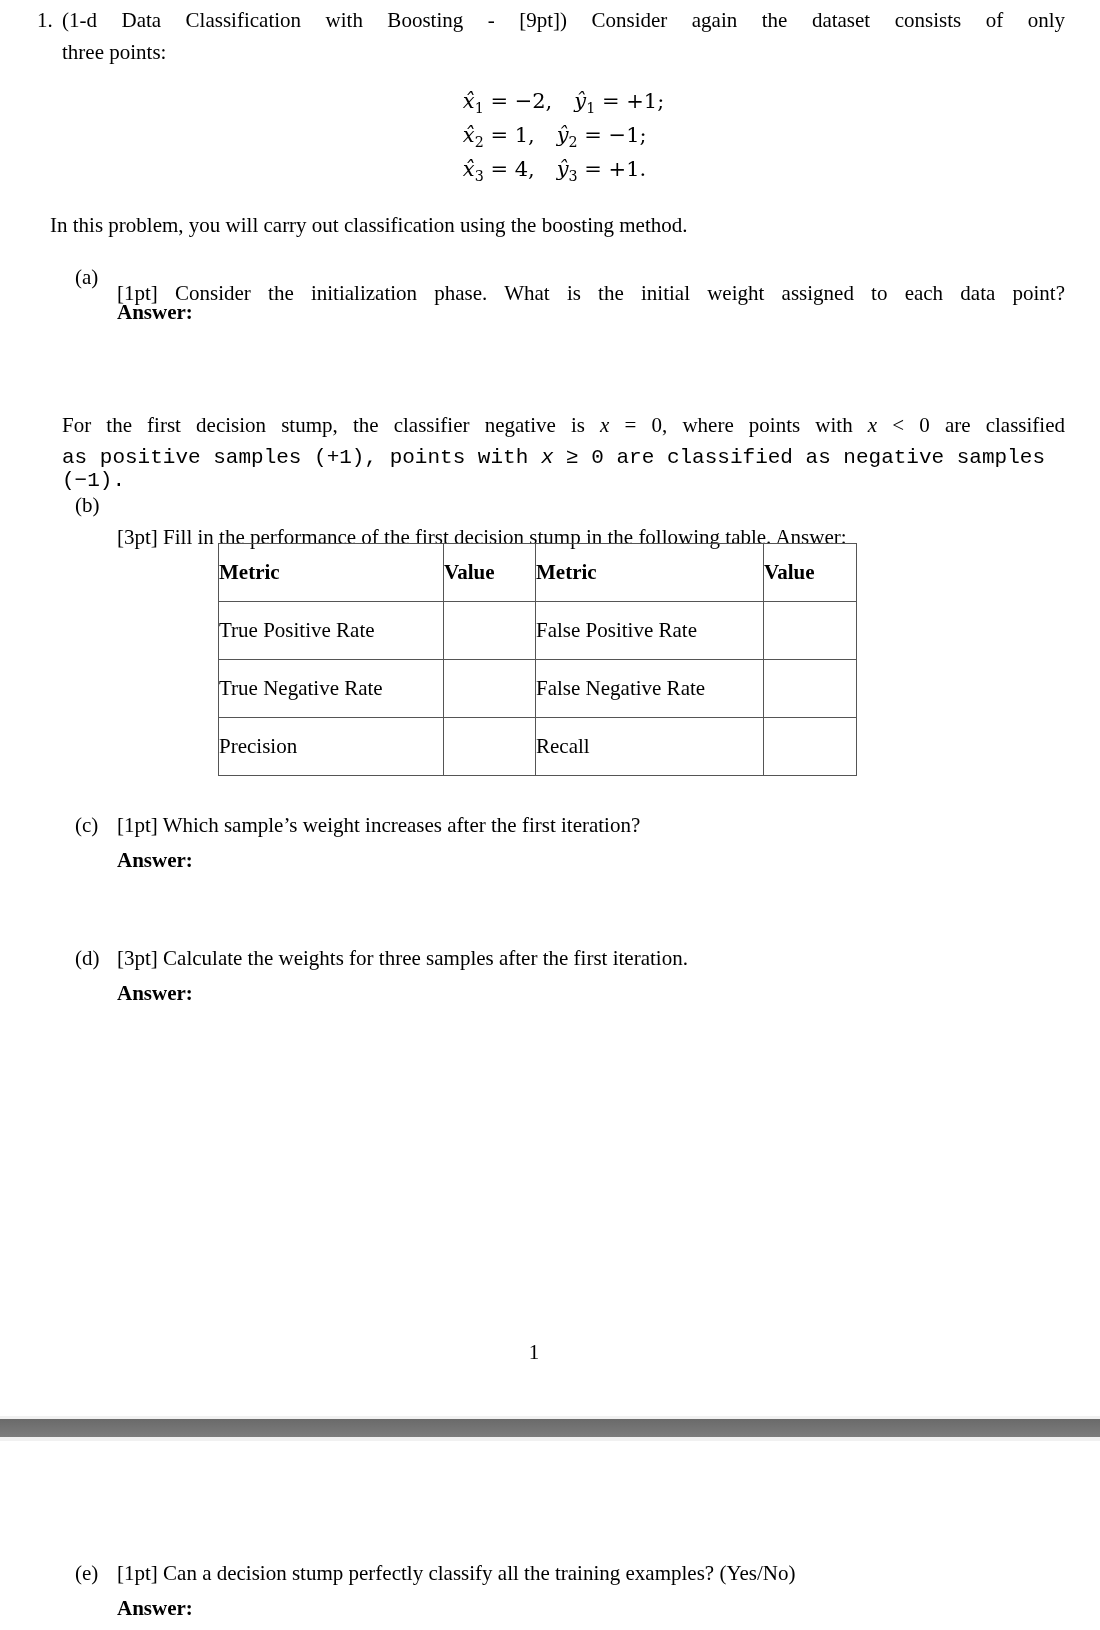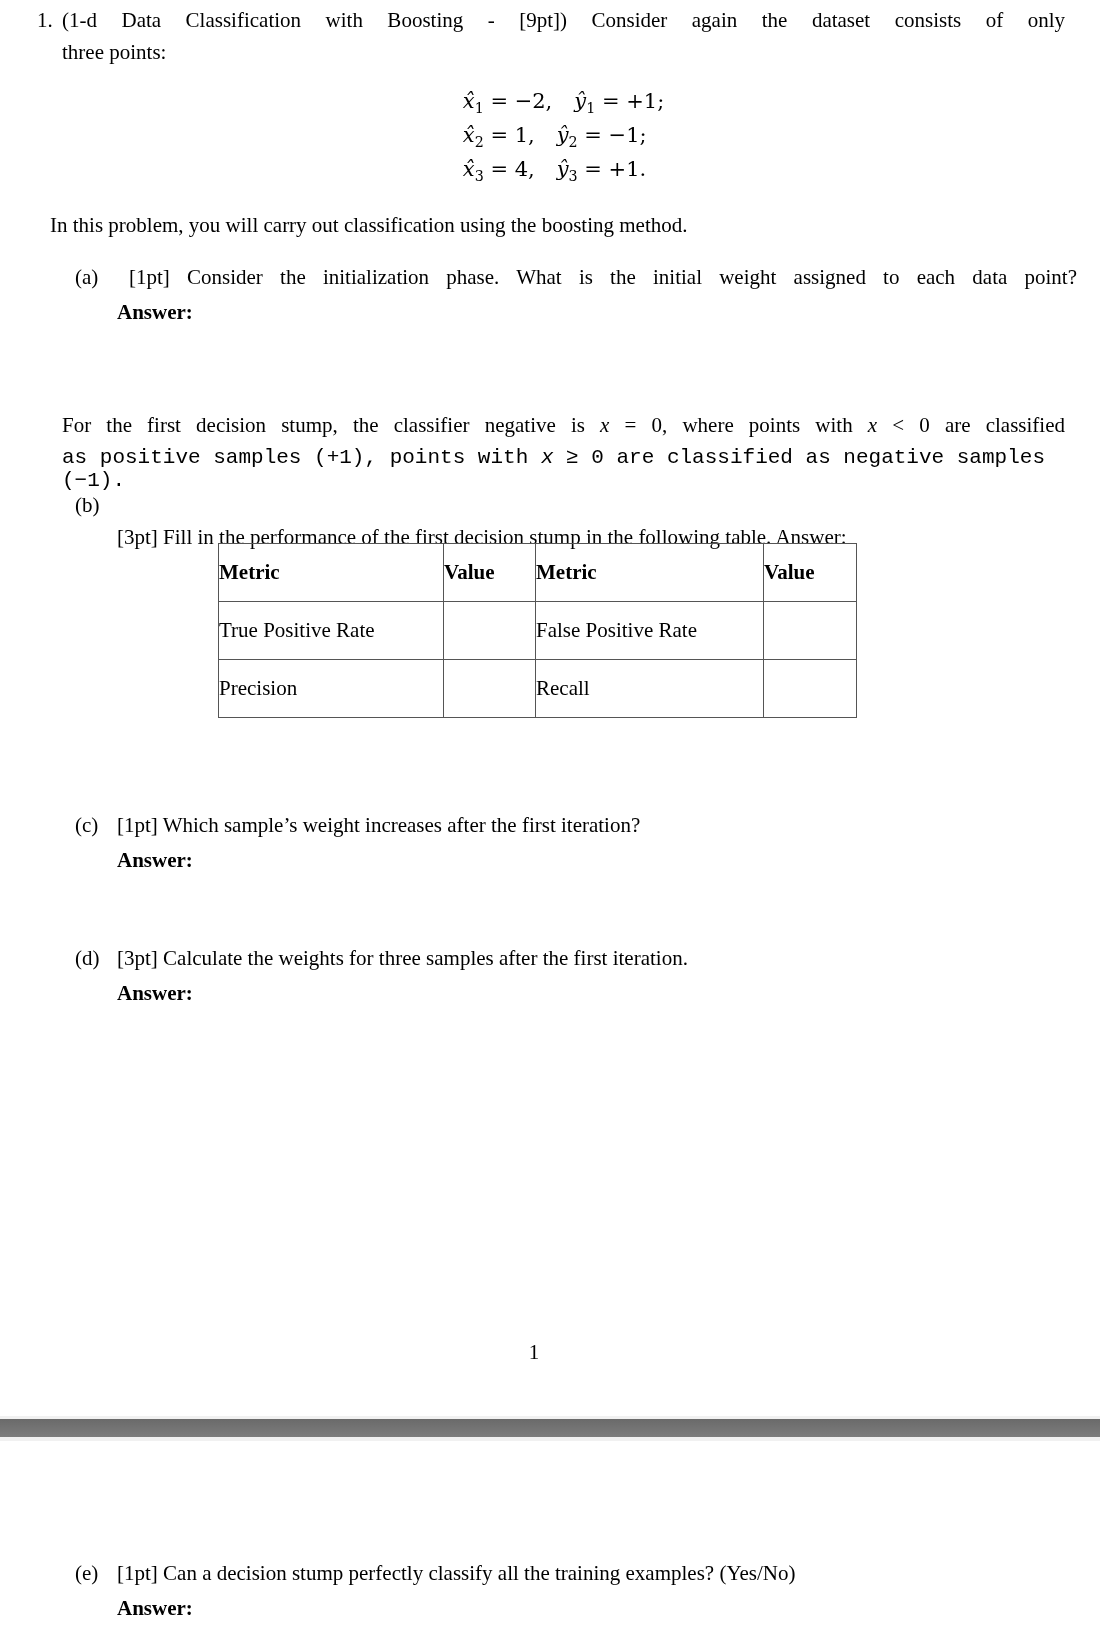--- a/index.html
+++ b/index.html
@@ -61,21 +61,21 @@
       <div class="eq-inner">
         <div class="eq-line"><span class="mvar">x̂</span><sub>1</sub><span> = −2,</span><span class="mvar yspace">ŷ</span><sub>1</sub><span> = +1;</span></div>
         <div class="eq-line"><span class="mvar">x̂</span><sub>2</sub><span> = 1,</span><span class="mvar yspace">ŷ</span><sub>2</sub><span> = −1;</span></div>
         <div class="eq-line"><span class="mvar">x̂</span><sub>3</sub><span> = 4,</span><span class="mvar yspace">ŷ</span><sub>3</sub><span> = +1.</span></div>
       </div>
     </div>
 
     <div class="abs" style="left:50px;top:214px;width:1003px;">In this problem, you will carry out classification using the boosting method.</div>
 
     <div class="abs item-label" style="top:266px;">(a)</div>
-    <div class="abs item-text jline" style="top:266px;margin-left:12px;">[1pt] Consider the initialization phase. What is the initial weight assigned to each data point?</div>
+    <div class="abs item-text jline" style="top:282px;">[1pt] Consider the initialization phase. What is the initial weight assigned to each data point?</div>
     <div class="abs answer" style="top:301px;">Answer:</div>
 
     <div class="abs jline" style="left:62px;top:414px;width:1003px;"><span>For the first decision stump, the classifier negative is </span><span class="i">x</span><span> = 0, where points with </span><span class="i">x</span><span> &lt; 0 are classified</span></div>
     <div class="abs" style="left:62px;top:446px;width:1003px;font-family:Liberation Mono, monospace;"><span>as positive samples (+1), points with </span><span class="i">x</span><span> ≥ 0 are classified as negative samples (−1).</span></div>
 
     <div class="abs item-label" style="top:494px;">(b)</div>
     <div class="abs item-text" style="top:494px;margin-top:32px;"><span>[3pt] Fill in the performance of the first decision stump in the following table. </span><span class="b">Answer:</span></div>
 
     <table class="perf-table">
       <colgroup>
@@ -90,20 +90,26 @@
           <th>Value</th>
           <th>Metric</th>
           <th>Value</th>
         </tr>
       </thead>
       <tbody>
         <tr>
           <td>True Positive Rate</td>
           <td></td>
           <td>False Positive Rate</td>
+          <td></td>
+        </tr>
+        <tr>
+          <td>True Negative Rate</td>
+          <td></td>
+          <td>False Negative Rate</td>
           <td></td>
         </tr>
         <tr>
           <td>Precision</td>
           <td></td>
           <td>Recall</td>
           <td></td>
         </tr>
       </tbody>
     </table>

